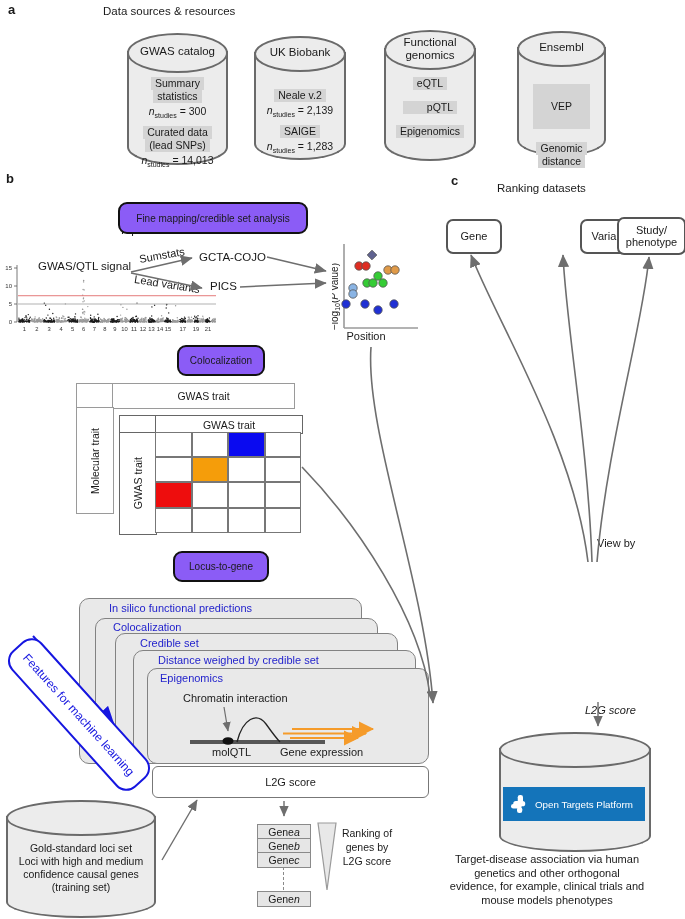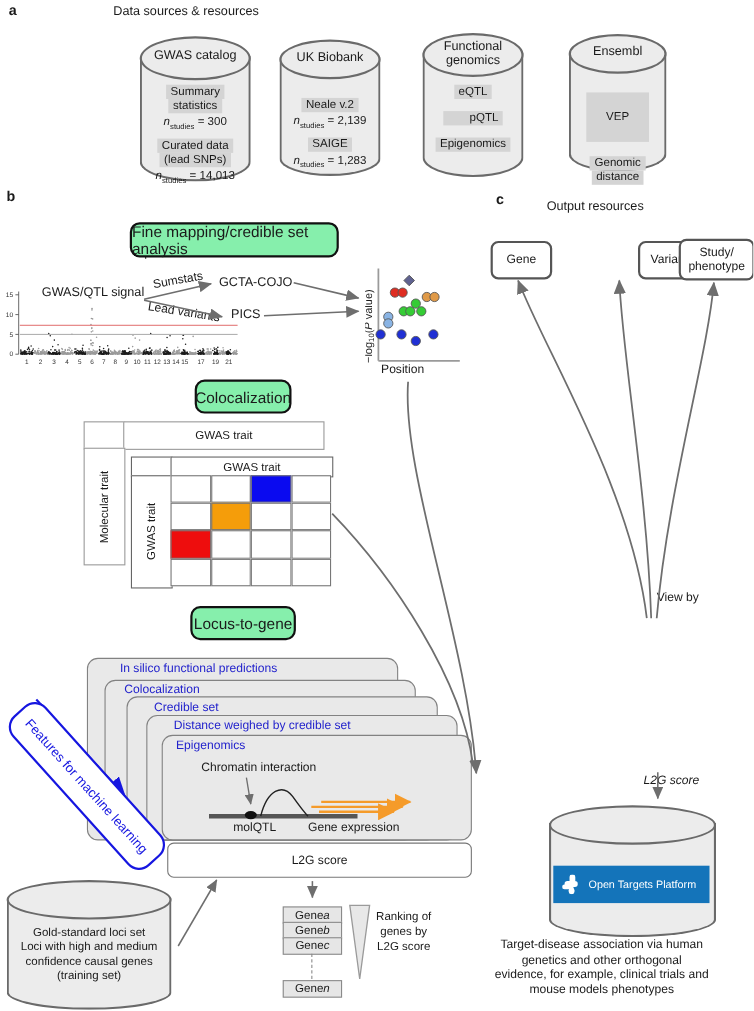--- a/index.html
+++ b/index.html
@@ -13,22 +13,22 @@
   .cyl{position:absolute;}
   .cyl .top{position:absolute;left:0;right:0;top:0;background:#ececec;border:2px solid #6a6a6a;border-radius:50%;z-index:2;}
   .cyl .shell{position:absolute;left:0;right:0;bottom:0;background:#ececec;border:2px solid #6a6a6a;border-top:none;z-index:1;}
   .cyl .content{position:absolute;left:0;right:0;z-index:3;display:flex;flex-direction:column;align-items:center;}
   .cyl .title{position:absolute;left:0;right:0;z-index:4;text-align:center;font-size:11.5px;line-height:13px;}
   .chip{display:inline-block;background:#d4d4d4;padding:0px 4px;font-size:10.5px;line-height:13px;margin:1px 0;}
   .stat{font-size:10.5px;line-height:12px;margin:1px 0 3px 0;}
   .stat i{font-style:italic;}
   .stat sub{font-size:7px;}
   
-  .pipe-box{position:absolute;border:2.5px solid #111;border-radius:9px;background:#86efac;
-            display:flex;align-items:center;justify-content:center;font-size:14px;z-index:4;}
+  .pipe-box{position:absolute;border:2.5px solid #111;border-radius:9px;background:#8b5cf6;
+            display:flex;align-items:center;justify-content:center;font-size:10px;z-index:4;}
   .out-box{position:absolute;border:2px solid #555;border-radius:7px;background:#fff;
            display:flex;flex-direction:column;align-items:center;justify-content:center;font-size:11px;line-height:12.5px;z-index:4;}
   
   .mcell{border:1.2px solid #9a9a9a;background:#fff;position:absolute;display:flex;align-items:center;justify-content:center;}
   .mcell-front{border:1.4px solid #666;}
   .vwrap{display:flex;align-items:center;justify-content:center;}
   .vtext{writing-mode:vertical-rl;transform:rotate(180deg);font-size:10.5px;white-space:nowrap;}
   #matrix-cells{position:absolute;display:grid;z-index:3;}
   #matrix-cells div{border:0.9px solid #777;background:#fff;}
   
@@ -46,21 +46,21 @@
 </head>
 <body>
 
 <div id="canvas">
 
   <div class="abs panel-letter" style="left:8px;top:2px;">a</div>
   <div class="abs panel-letter" style="left:6px;top:171px;">b</div>
   <div class="abs panel-letter" style="left:451px;top:173px;">c</div>
   <div class="abs sec-title" style="left:103px;top:5px;">Data sources &amp; resources</div>
   <div class="abs sec-title" style="left:121px;top:182px;margin-top:42px;">Pipelines</div>
-  <div class="abs sec-title" style="left:497px;top:182px;">Output resources</div>
+  <div class="abs sec-title" style="left:497px;top:182px;">Ranking datasets</div>
 
   <div class="cyl" style="left:127px;top:33px;width:101px;height:132px;">
     <div class="top" style="height:36px;"></div>
     <div class="shell" style="top:18px;border-radius:0 0 50% 50% / 0 0 18px 18px;"></div>
     <div class="title" style="top:12px;">GWAS catalog</div>
     <div class="content" style="top:43px;">
       <span class="chip">Summary</span>
       <span class="chip" style="margin-top:-1px;">statistics</span>
       <span class="stat"><i>n</i><sub>studies</sub><span> = 300</span></span>
       <span class="chip">Curated data</span>

